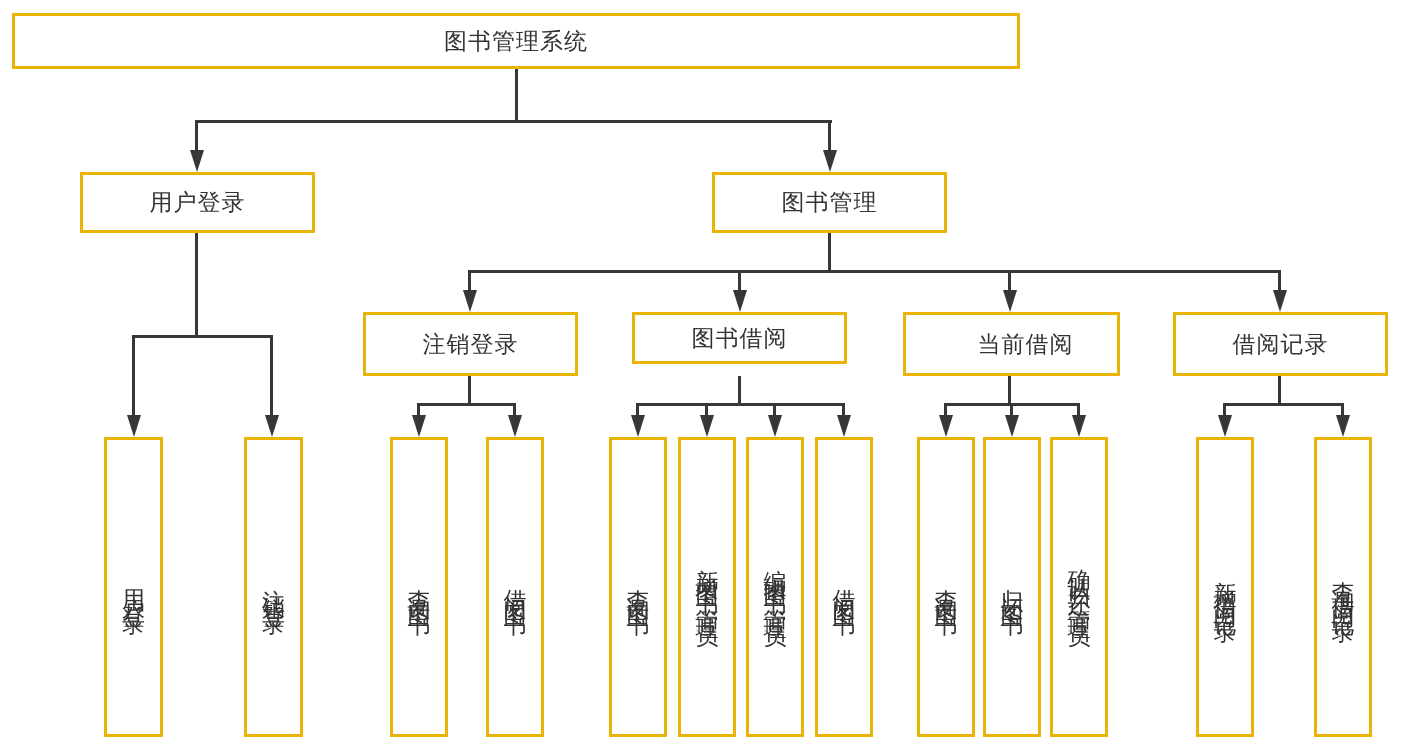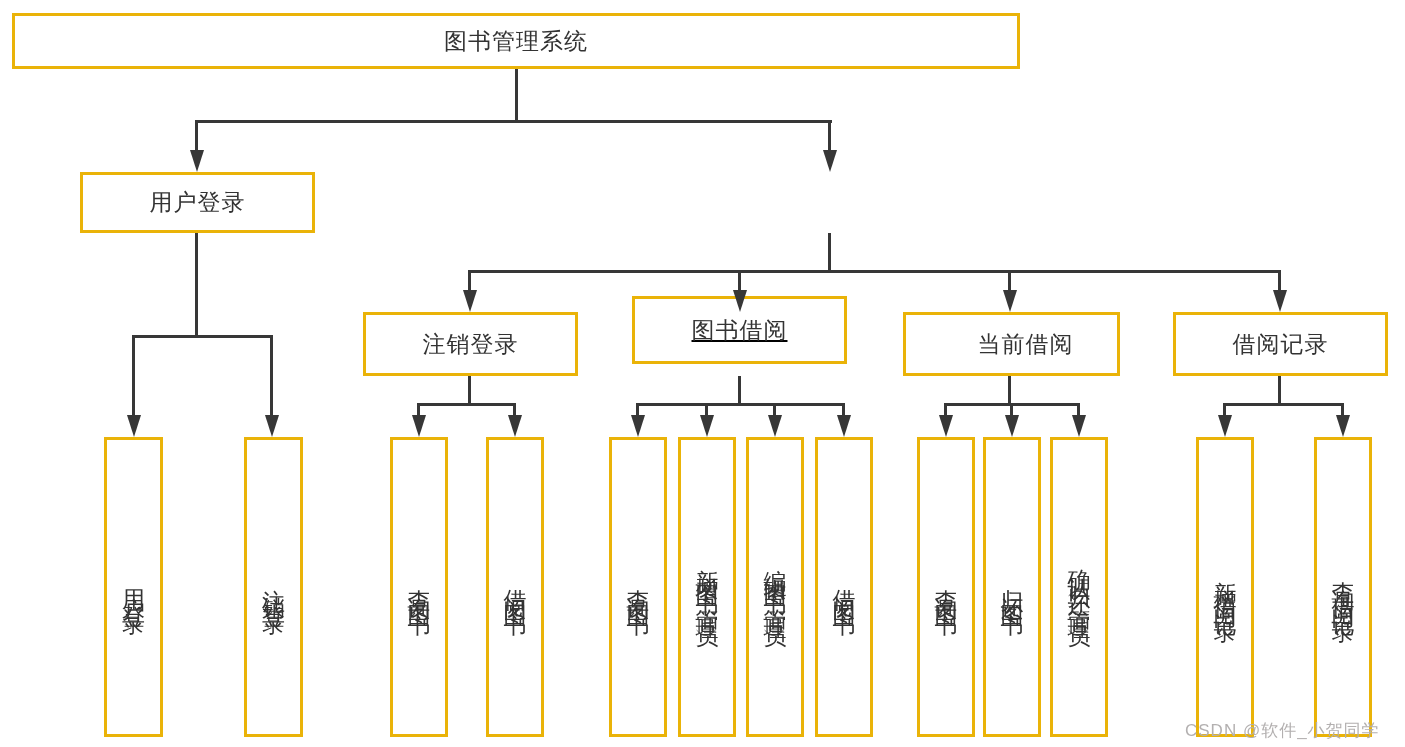--- a/index.html
+++ b/index.html
@@ -55,25 +55,28 @@
 
 <div id="canvas">
 
   <div class="box" style="left:12px;top:13px;width:1008px;height:56px;">
     <span class="hlabel">图书管理系统</span>
   </div>
 
   <div class="box" style="left:80px;top:172px;width:235px;height:61px;">
     <span class="hlabel">用户登录</span>
   </div>
+  <div class="box" style="left:712px;top:172px;width:235px;height:61px;">
+    <span class="hlabel">图书管理</span>
+  </div>
 
   <div class="box" style="left:363px;top:312px;width:215px;height:64px;">
     <span class="hlabel">注销登录</span>
   </div>
-  <div class="box" style="left:632px;top:296px;width:215px;height:68px;text-decoration:underline;">
+  <div class="box" style="left:632px;top:312px;width:215px;height:52px;">
     <span class="hlabel">图书借阅</span>
   </div>
   <div class="box" style="left:903px;top:312px;width:217px;height:64px;padding-left:28px;">
     <span class="hlabel">当前借阅</span>
   </div>
   <div class="box" style="left:1173px;top:312px;width:215px;height:64px;">
     <span class="hlabel">借阅记录</span>
   </div>
 
   <div class="box" style="left:104px;top:437px;width:59px;height:300px;">
@@ -172,15 +175,14 @@
   <div class="line" style="left:1077px;top:403px;width:3px;height:12px;"></div>
   <div class="arrow" style="left:1072px;top:415px;"></div>
 
   <div class="line" style="left:1278px;top:376px;width:3px;height:27px;"></div>
   <div class="line" style="left:1223px;top:403px;width:121px;height:3px;"></div>
   <div class="line" style="left:1223px;top:403px;width:3px;height:12px;"></div>
   <div class="arrow" style="left:1218px;top:415px;"></div>
   <div class="line" style="left:1341px;top:403px;width:3px;height:12px;"></div>
   <div class="arrow" style="left:1336px;top:415px;"></div>
 
-  <div class="watermark">CSDN @软件_小贺同学</div>
 
 </div>
 
 </body></html>

